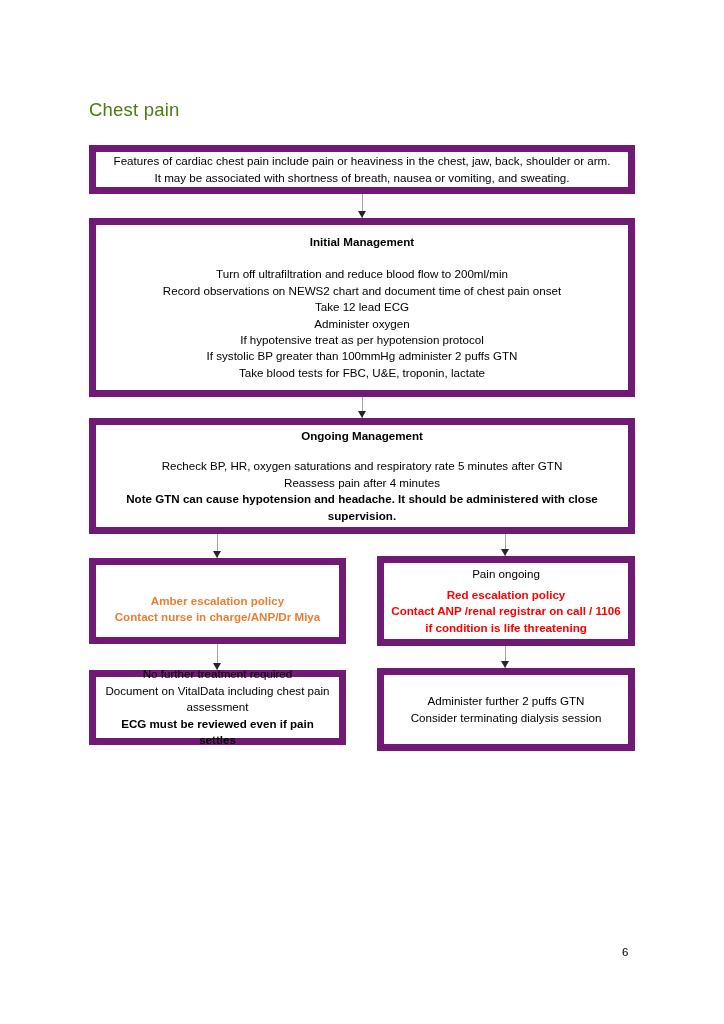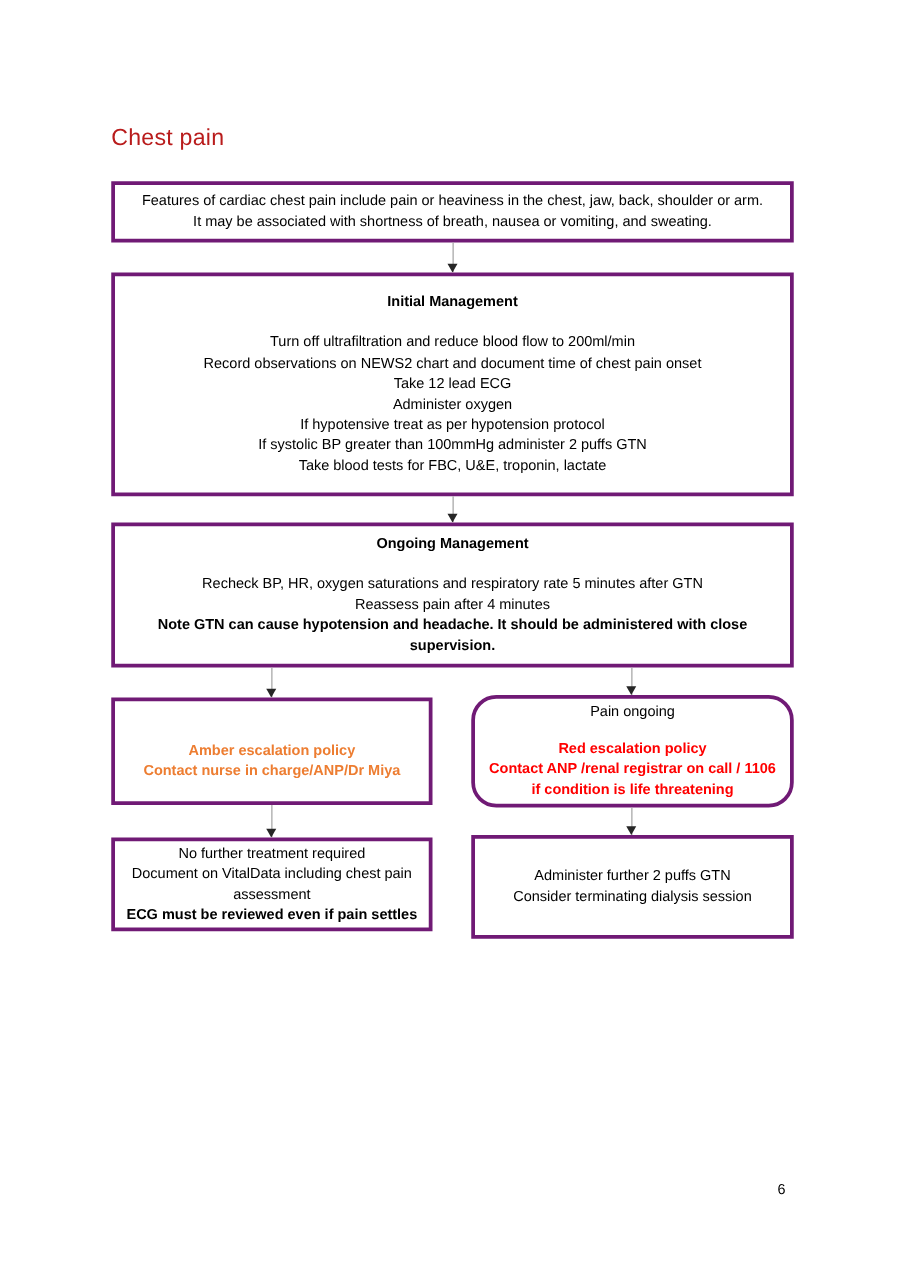--- a/index.html
+++ b/index.html
@@ -21,31 +21,31 @@
     overflow: hidden;
   }
 
   
   .page-title {
     position: absolute;
     left: 89px;
     top: 87px;
     font-size: 18.5px;
     line-height: 22px;
-    color: #b91c1c;
+    color: #4d7c0f;
     font-weight: normal;
     letter-spacing: 0.2px;
     white-space: nowrap;
   }
 
   
   .flowbox {
     position: absolute;
     box-sizing: border-box;
-    border: 3px solid #701a75;
+    border: 7px solid #701a75;
     background: #ffffff;
     display: flex;
     flex-direction: column;
     justify-content: center;
     align-items: center;
     text-align: center;
     font-size: 11.6px;
     line-height: 16.4px;
     color: #000000;
     padding: 3px 7px;
@@ -66,21 +66,21 @@
   .line { display: block; }
   .line.bold { font-weight: bold; text-align: center; }
   .line.amber { color: #ED7D31; font-weight: bold; }
   .line.red   { color: #FF0000; font-weight: bold; }
 
   
   #box-features      { left: 89px;  top: 145px; width: 546px; height: 49px; }
   #box-initial       { left: 89px;  top: 218px; width: 546px; height: 179px; }
   #box-ongoing       { left: 89px;  top: 418px; width: 546px; height: 116px; }
   #box-pain-relieved { left: 89px;  top: 558px; width: 257px; height: 86px; }
-  #box-pain-ongoing  { left: 377px; top: 556px; width: 258px; height: 90px; border-radius: 20px; }
+  #box-pain-ongoing  { left: 377px; top: 556px; width: 258px; height: 90px; }
   #box-no-further    { left: 89px;  top: 670px; width: 257px; height: 75px; }
   #box-admin-gtn     { left: 377px; top: 668px; width: 258px; height: 83px; }
 
   
   .connector {
     position: absolute;
     width: 9px;
   }
   .connector .stem {
     position: absolute;

